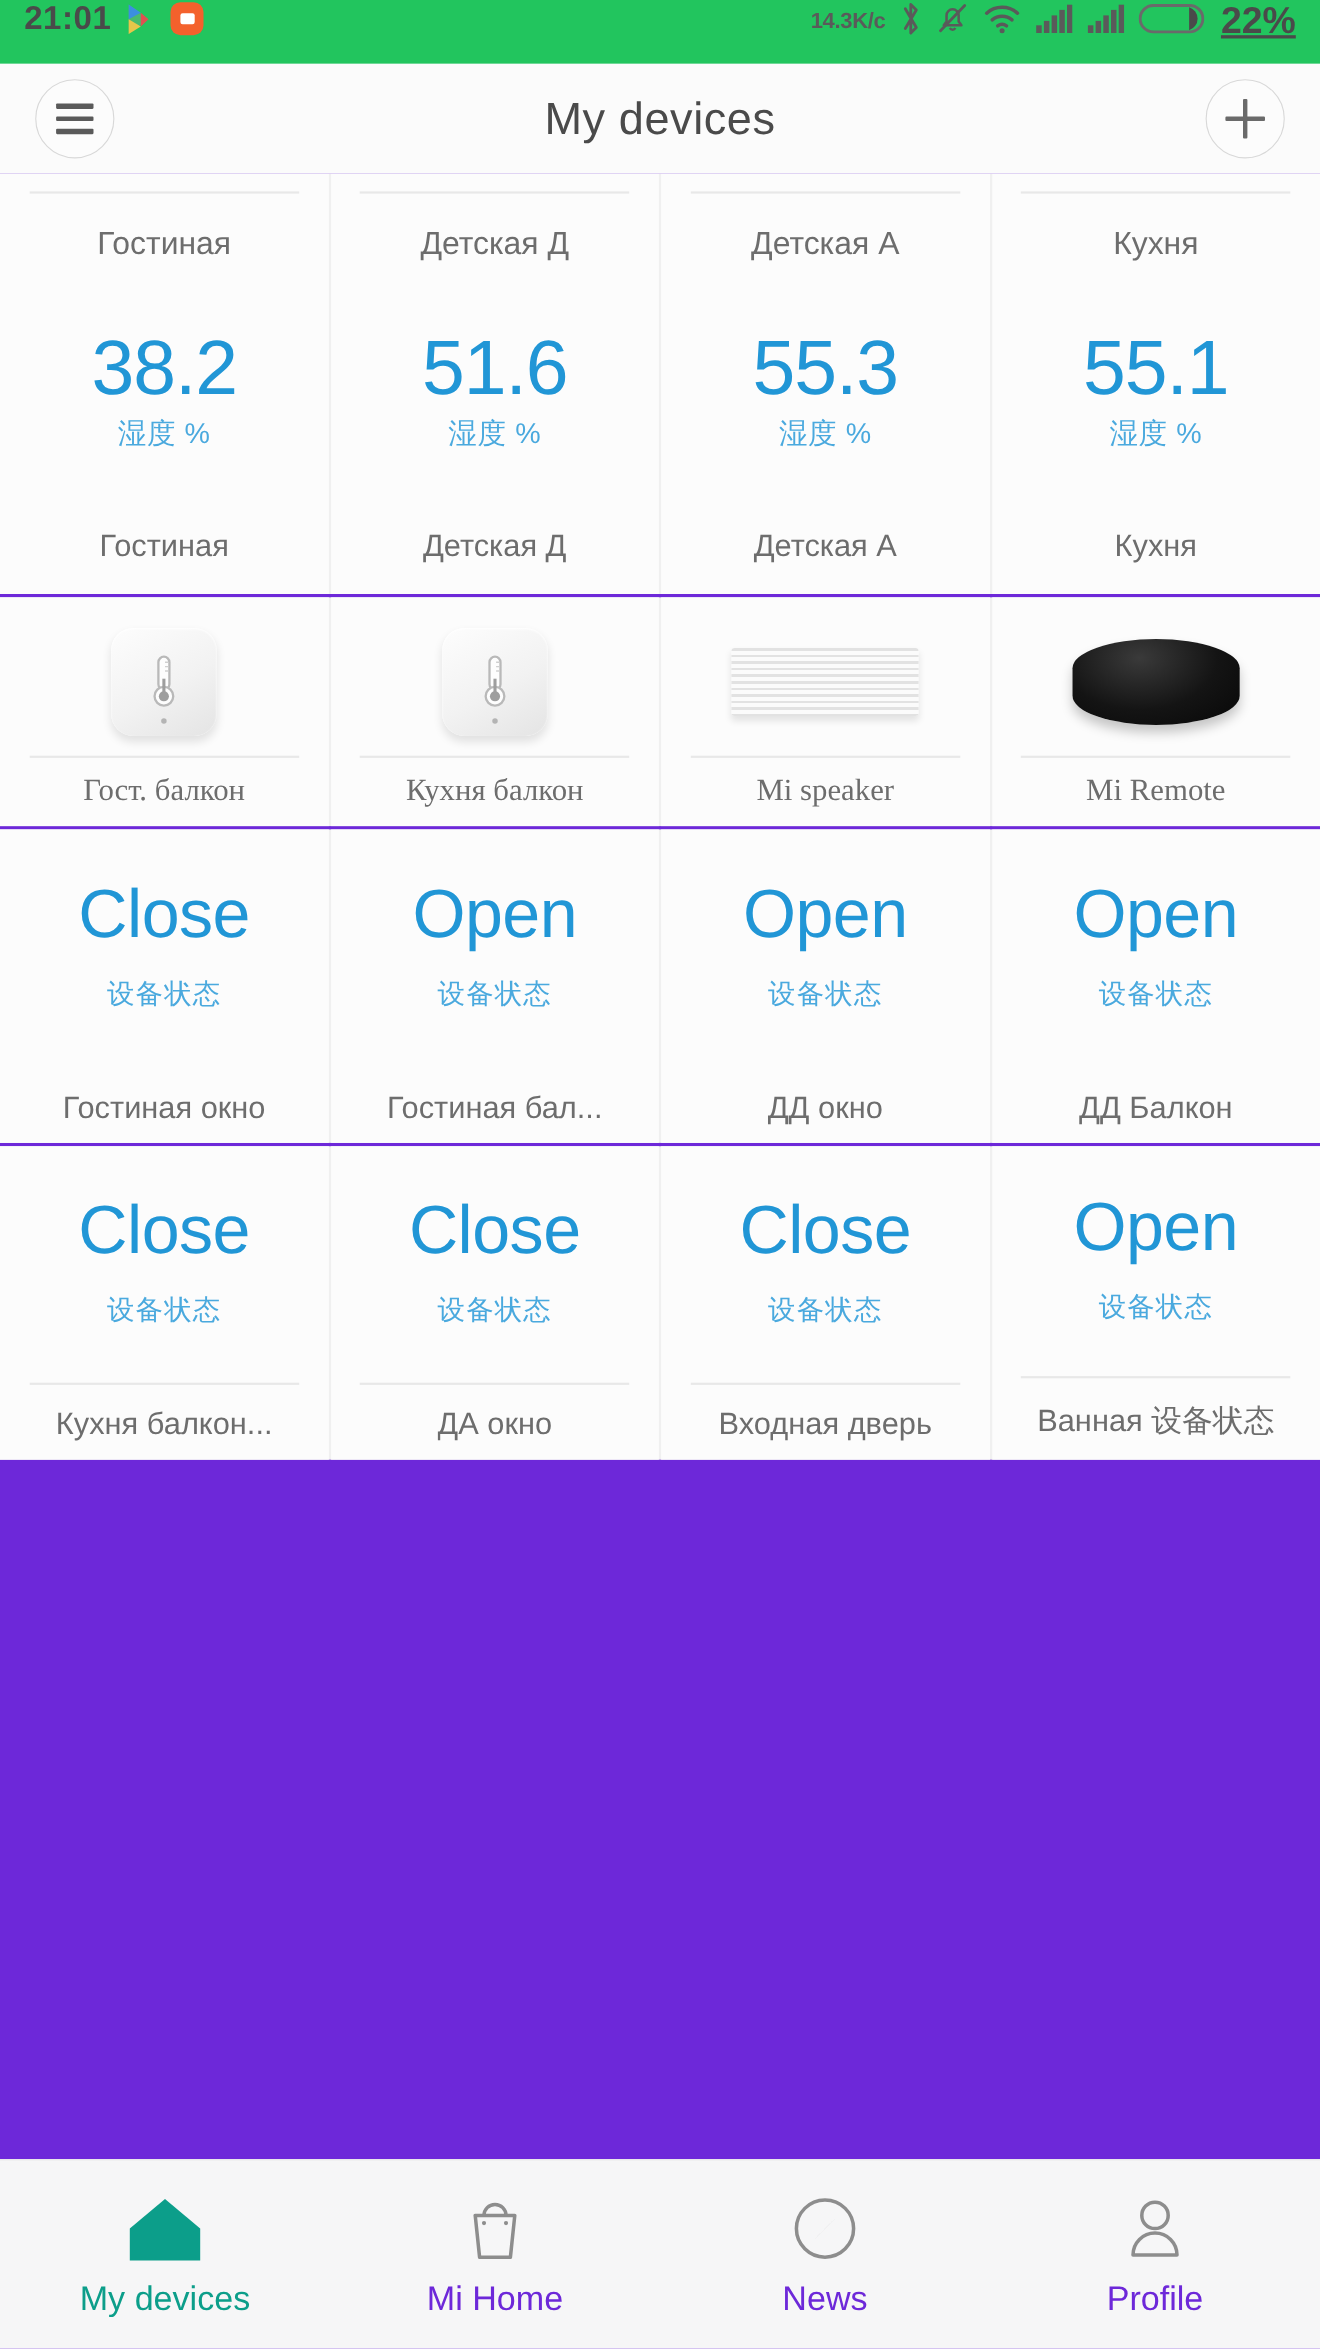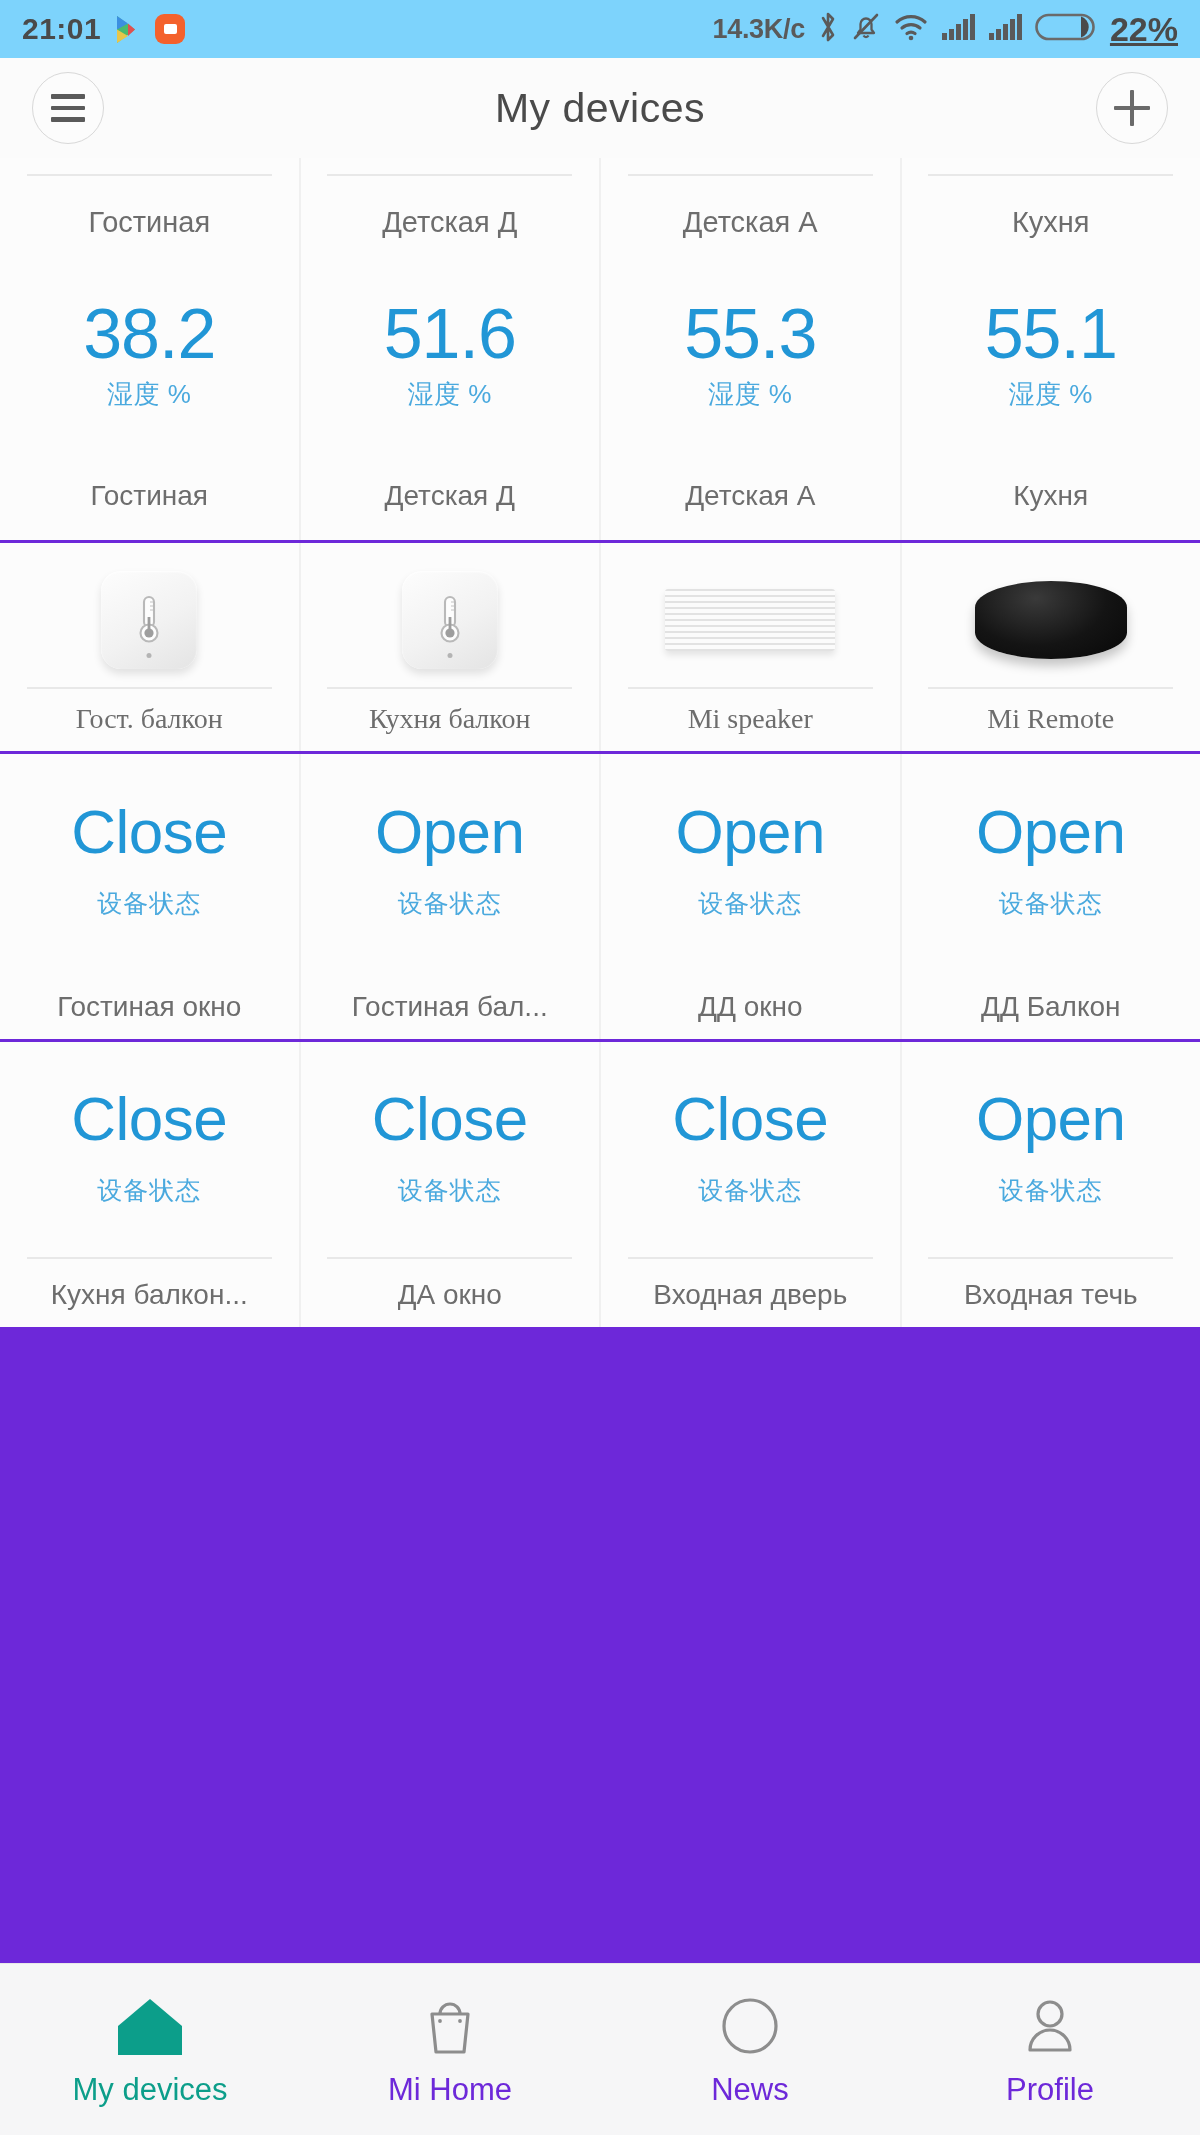--- a/index.html
+++ b/index.html
@@ -8,36 +8,36 @@
     font-family: "Liberation Sans", sans-serif;
     background:#fbfbfb;
     color:#555;
     overflow:hidden;
     position:relative;
   }
 
   
   .statusbar {
     height:58px; width:100%;
-    display:flex; align-items:center;
+    display:flex; align-items:flex-start;
     padding:0 22px;
-    background:#7dd3fc;
+    background:#22c55e;
     position:relative;
     gap:16px;
   }
   .sb-left { display:flex; align-items:center; gap:14px; }
   .sb-time {
     font-size:30px; font-weight:bold; color:#4a4a4a;
     letter-spacing:0.5px;
   }
   .sb-right {
     margin-left:auto;
     display:flex; align-items:center; gap:13px;
   }
-  .sb-speed { font-size:27px; font-weight:bold; color:#5a5a5a; letter-spacing:-0.3px; }
+  .sb-speed { font-size:20px; font-weight:bold; color:#5a5a5a; letter-spacing:-0.3px; }
   .sb-batt-pct { font-size:34px; font-weight:bold; color:#4a4a4a; margin-left:2px;text-decoration:underline; }
 
   .icon-play {
     width:26px; height:29px; position:relative;
   }
   .icon-play svg { display:block; }
   .icon-duo {
     width:30px; height:30px; border-radius:9px;
     background:#f4612c;
     display:flex; align-items:center; justify-content:center;
@@ -437,21 +437,21 @@
       <div class="st-mid"></div>
       <div class="hr"></div>
       <div class="st-name">Входная дверь</div>
     </div>
     <div class="cell">
       <div class="st-top"></div>
       <div class="st-value">Open</div>
       <div class="st-sub">设备状态</div>
       <div class="st-mid"></div>
       <div class="hr"></div>
-      <div class="st-name">Входная течь</div>
+      <div class="st-name">Ванная 设备状态</div>
     </div>
   </div>
 
 </div>
 
 <div class="bottomnav">
 
   <div class="navitem active">
     <span class="nav-icon">
       <svg width="72" height="62" viewBox="0 0 72 62">

